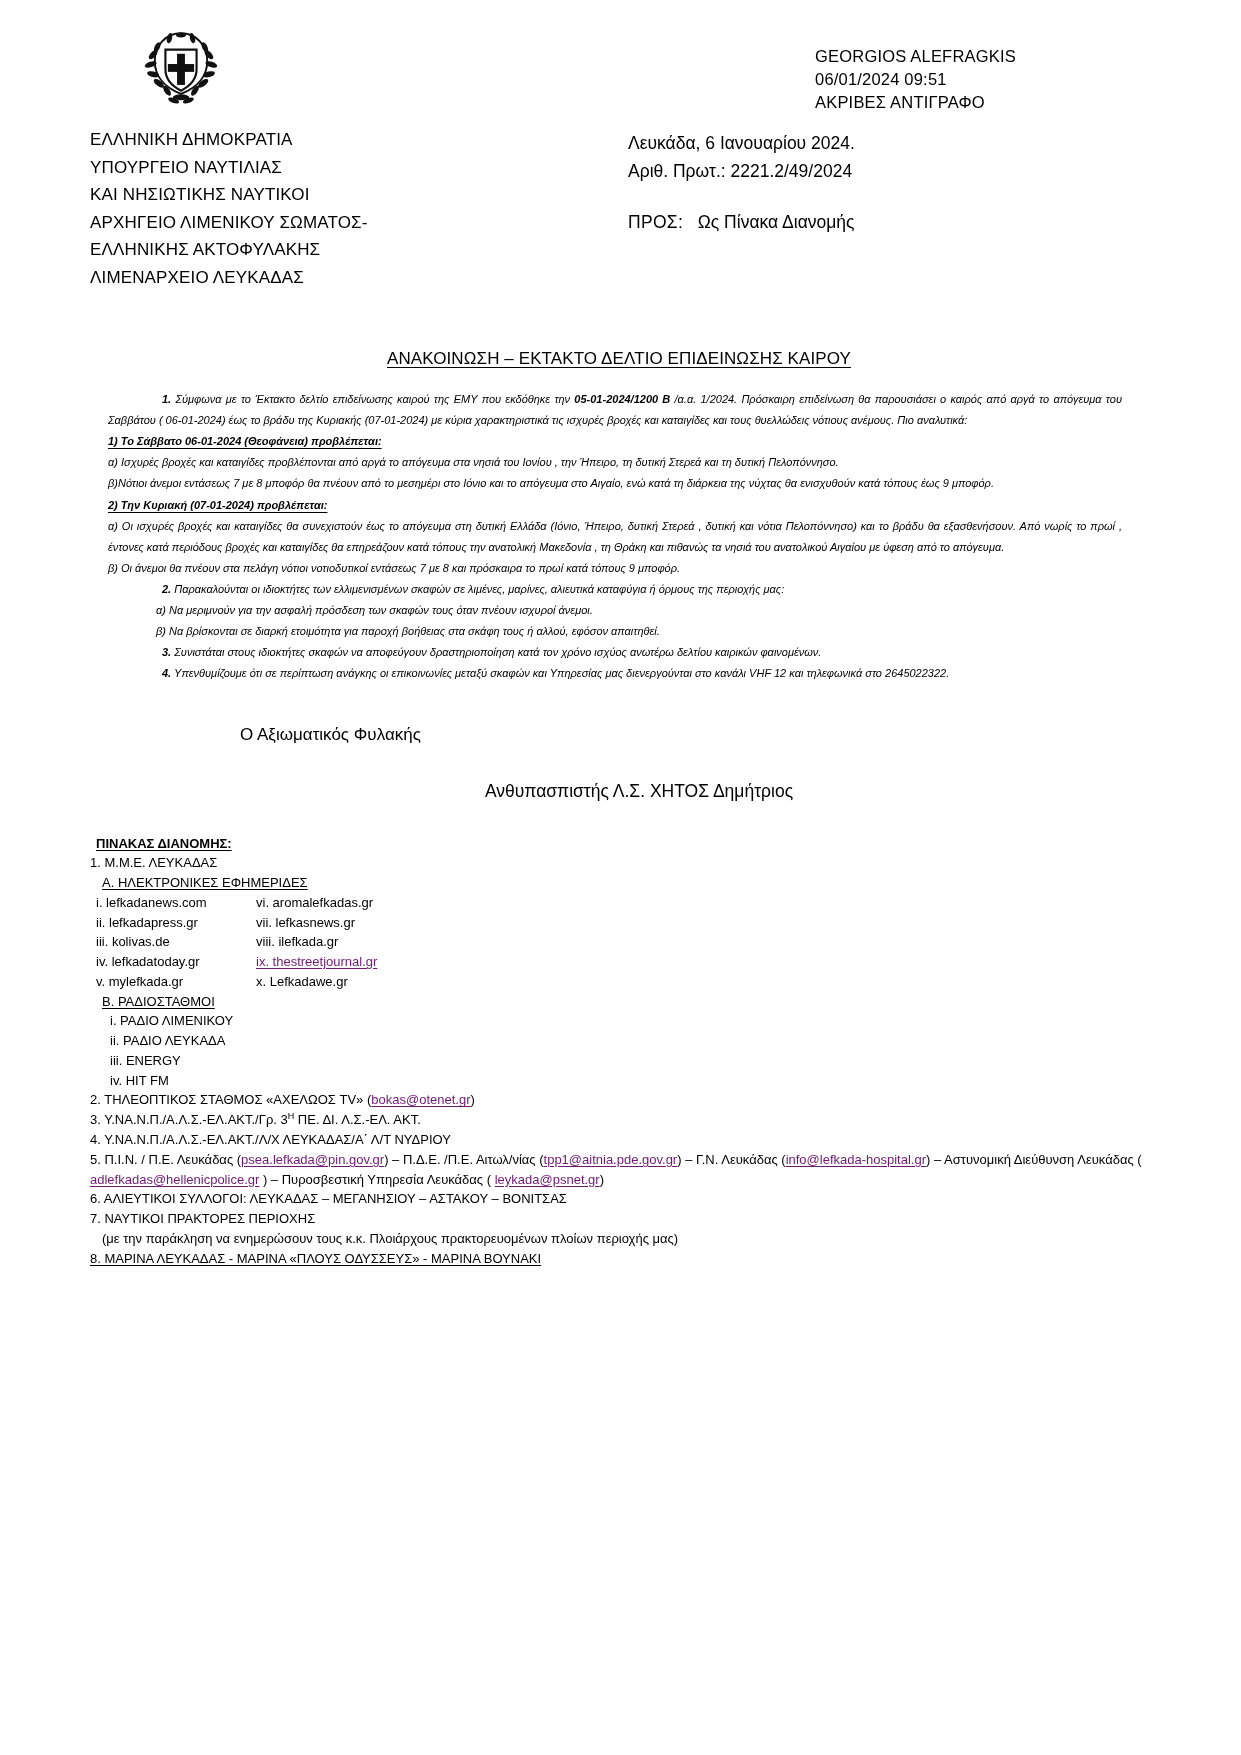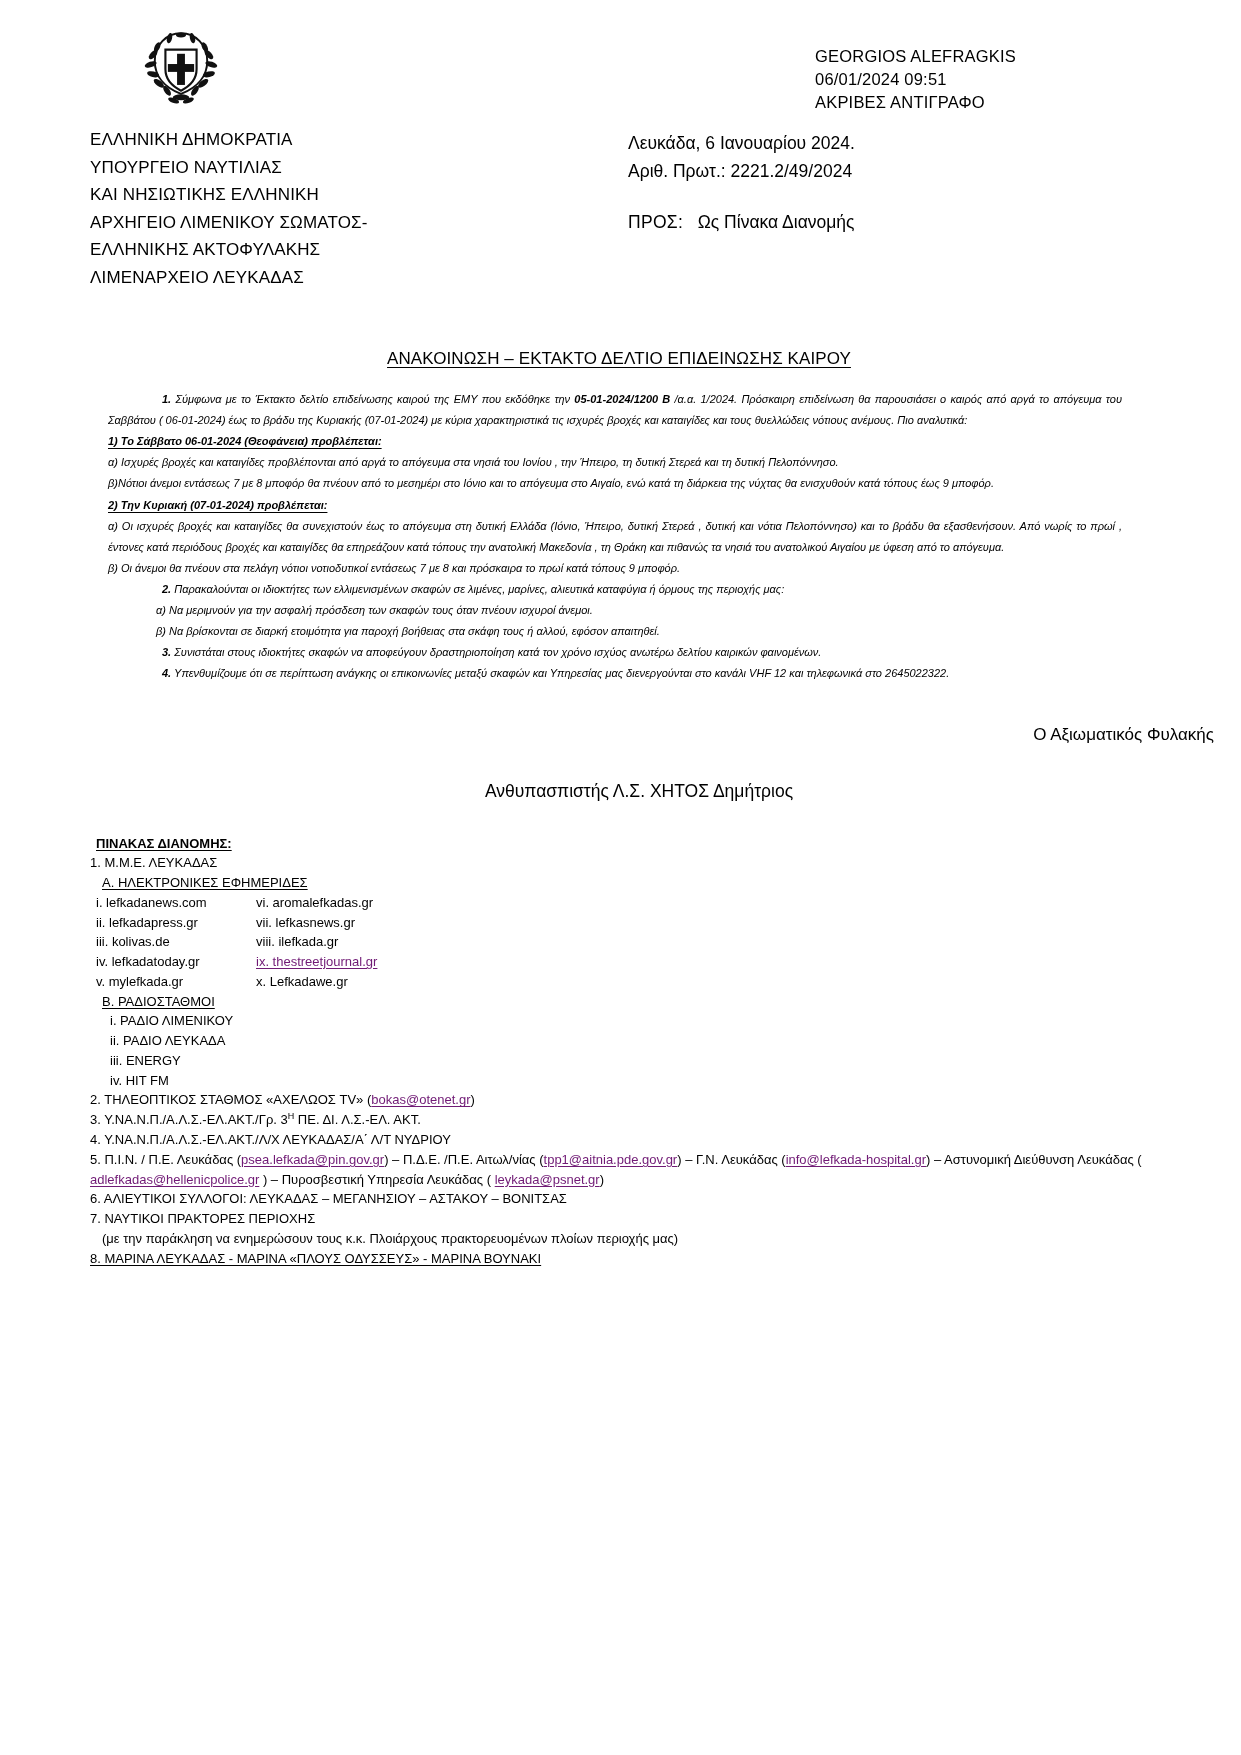--- a/index.html
+++ b/index.html
@@ -108,21 +108,21 @@
     text-decoration: underline;
     text-underline-offset: 3px;
     font-weight: bold;
   }
   .sub-head-wrap { margin-top: 2px; }
 
   
   .sign-role {
     margin-top: 40px;
     margin-left: 0;
-    text-align: right;
+    text-align: left;
     padding-left: 240px;
     font-size: 17px;
   }
   .sign-name {
     margin-top: 36px;
     text-align: center;
     padding-left: 64px;
     font-size: 17.5px;
   }
 
@@ -219,21 +219,21 @@
       <div>06/01/2024 09:51</div>
       <div>ΑΚΡΙΒΕΣ ΑΝΤΙΓΡΑΦΟ</div>
     </div>
   </div>
 
   <div class="letterhead-wrap">
 
     <div class="letterhead">
       <div>ΕΛΛΗΝΙΚΗ ΔΗΜΟΚΡΑΤΙΑ</div>
       <div>ΥΠΟΥΡΓΕΙΟ ΝΑΥΤΙΛΙΑΣ</div>
-      <div>ΚΑΙ ΝΗΣΙΩΤΙΚΗΣ ΕΛΛΗΝΙΚΗ</div>
+      <div>ΚΑΙ ΝΗΣΙΩΤΙΚΗΣ ΝΑΥΤΙΚΟΙ</div>
       <div>ΑΡΧΗΓΕΙΟ ΛΙΜΕΝΙΚΟΥ ΣΩΜΑΤΟΣ-</div>
       <div>ΕΛΛΗΝΙΚΗΣ ΑΚΤΟΦΥΛΑΚΗΣ</div>
       <div>ΛΙΜΕΝΑΡΧΕΙΟ ΛΕΥΚΑΔΑΣ</div>
     </div>
 
     <div class="right-block">
       <div>Λευκάδα,  6 Ιανουαρίου 2024.</div>
       <div>Αριθ. Πρωτ.: 2221.2/49/2024</div>
       <div class="recipient">
         <span class="lbl">ΠΡΟΣ:</span>

